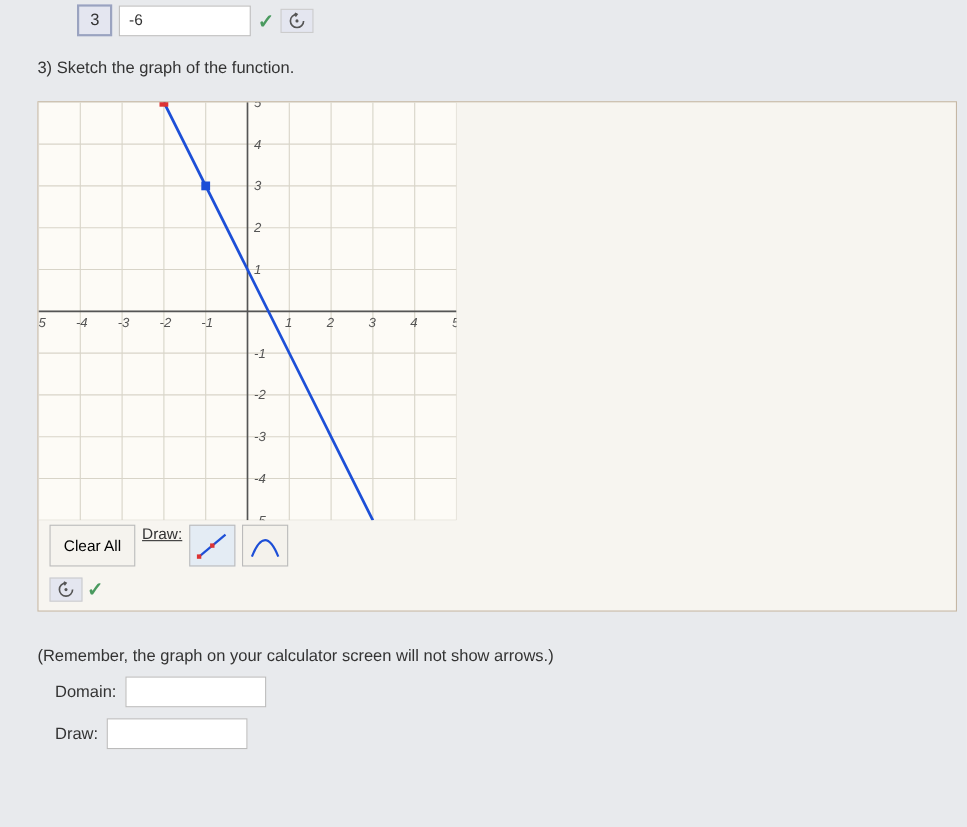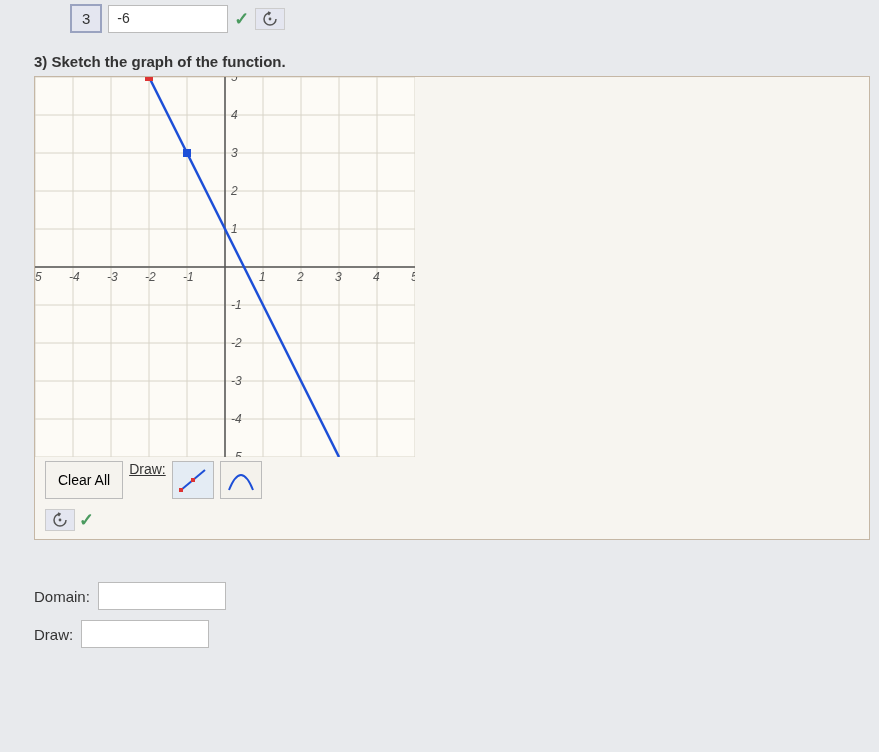--- a/index.html
+++ b/index.html
@@ -36,24 +36,23 @@
     .check { color: #4a9a5f; font-size: 18px; font-weight: bold; }
     .reset-btn {
       border: 1px solid #ccc;
       background: #e4e6f0;
       padding: 2px 6px;
       display: inline-flex;
       align-items: center;
       cursor: pointer;
     }
     .question {
-      padding: 16px 0 6px 34px;
+      padding: 16px 0 22px 34px;
       font-size: 15px;
       color: #333;
-      font-weight: bold;
     }
     .graph-frame {
       border: 1px solid #c5b7a5;
       margin-left: 34px;
       width: 836px;
       background: #f7f5f0;
       padding: 0;
     }
     .graph-area { position: relative; width: 380px; height: 380px; margin: 0; }
     .toolbar {
@@ -88,20 +87,21 @@
     }
     .q4 {
       padding: 32px 34px 0 34px;
       font-size: 15px;
     }
     .field-row {
       display: flex;
       align-items: center;
       gap: 8px;
       padding: 10px 34px 0 34px;
+      margin-left: 16px;
     }
     .field-label { font-size: 15px; }
     .text-input {
       border: 1px solid #bbb;
       background: #fff;
       padding: 4px 6px;
       font-size: 14px;
       width: 128px;
       height: 28px;
     }
@@ -201,20 +201,21 @@
         <path d="M8 2 a6 6 0 1 0 6 6" fill="none" stroke="#555" stroke-width="1.5"></path>
         <path d="M6 1 L8 2 L6.5 4" fill="none" stroke="#555" stroke-width="1.5"></path>
         <circle cx="8" cy="8" r="1.4" fill="#555"></circle>
       </svg>
     </div>
     <span class="check">✓</span>
   </div>
 </div>
 
 <div class="q4">
+  <div>(Remember, the graph on your calculator screen will not show arrows.)</div>
 </div>
 
 <div class="field-row">
   <span class="field-label">Domain:</span>
   <input class="text-input" value="" style="">
 </div>
 
 <div class="field-row">
   <span class="field-label">Draw:</span>
   <input class="text-input" value="" style="">

